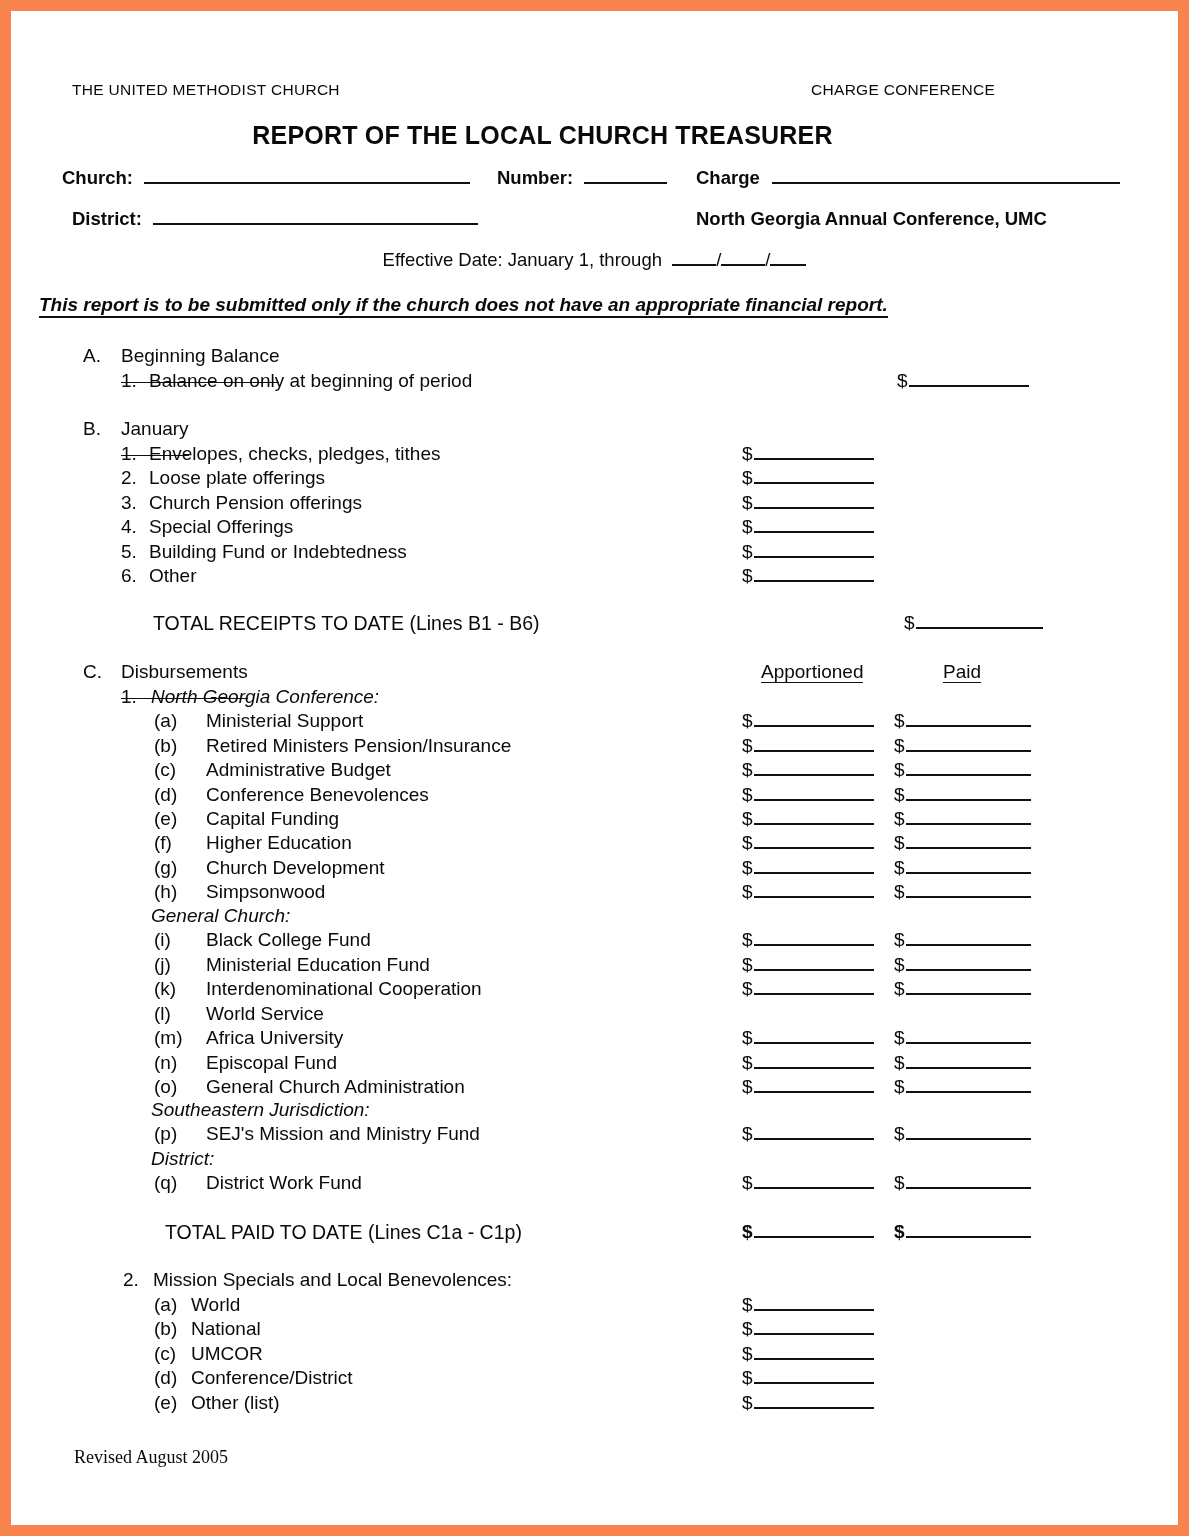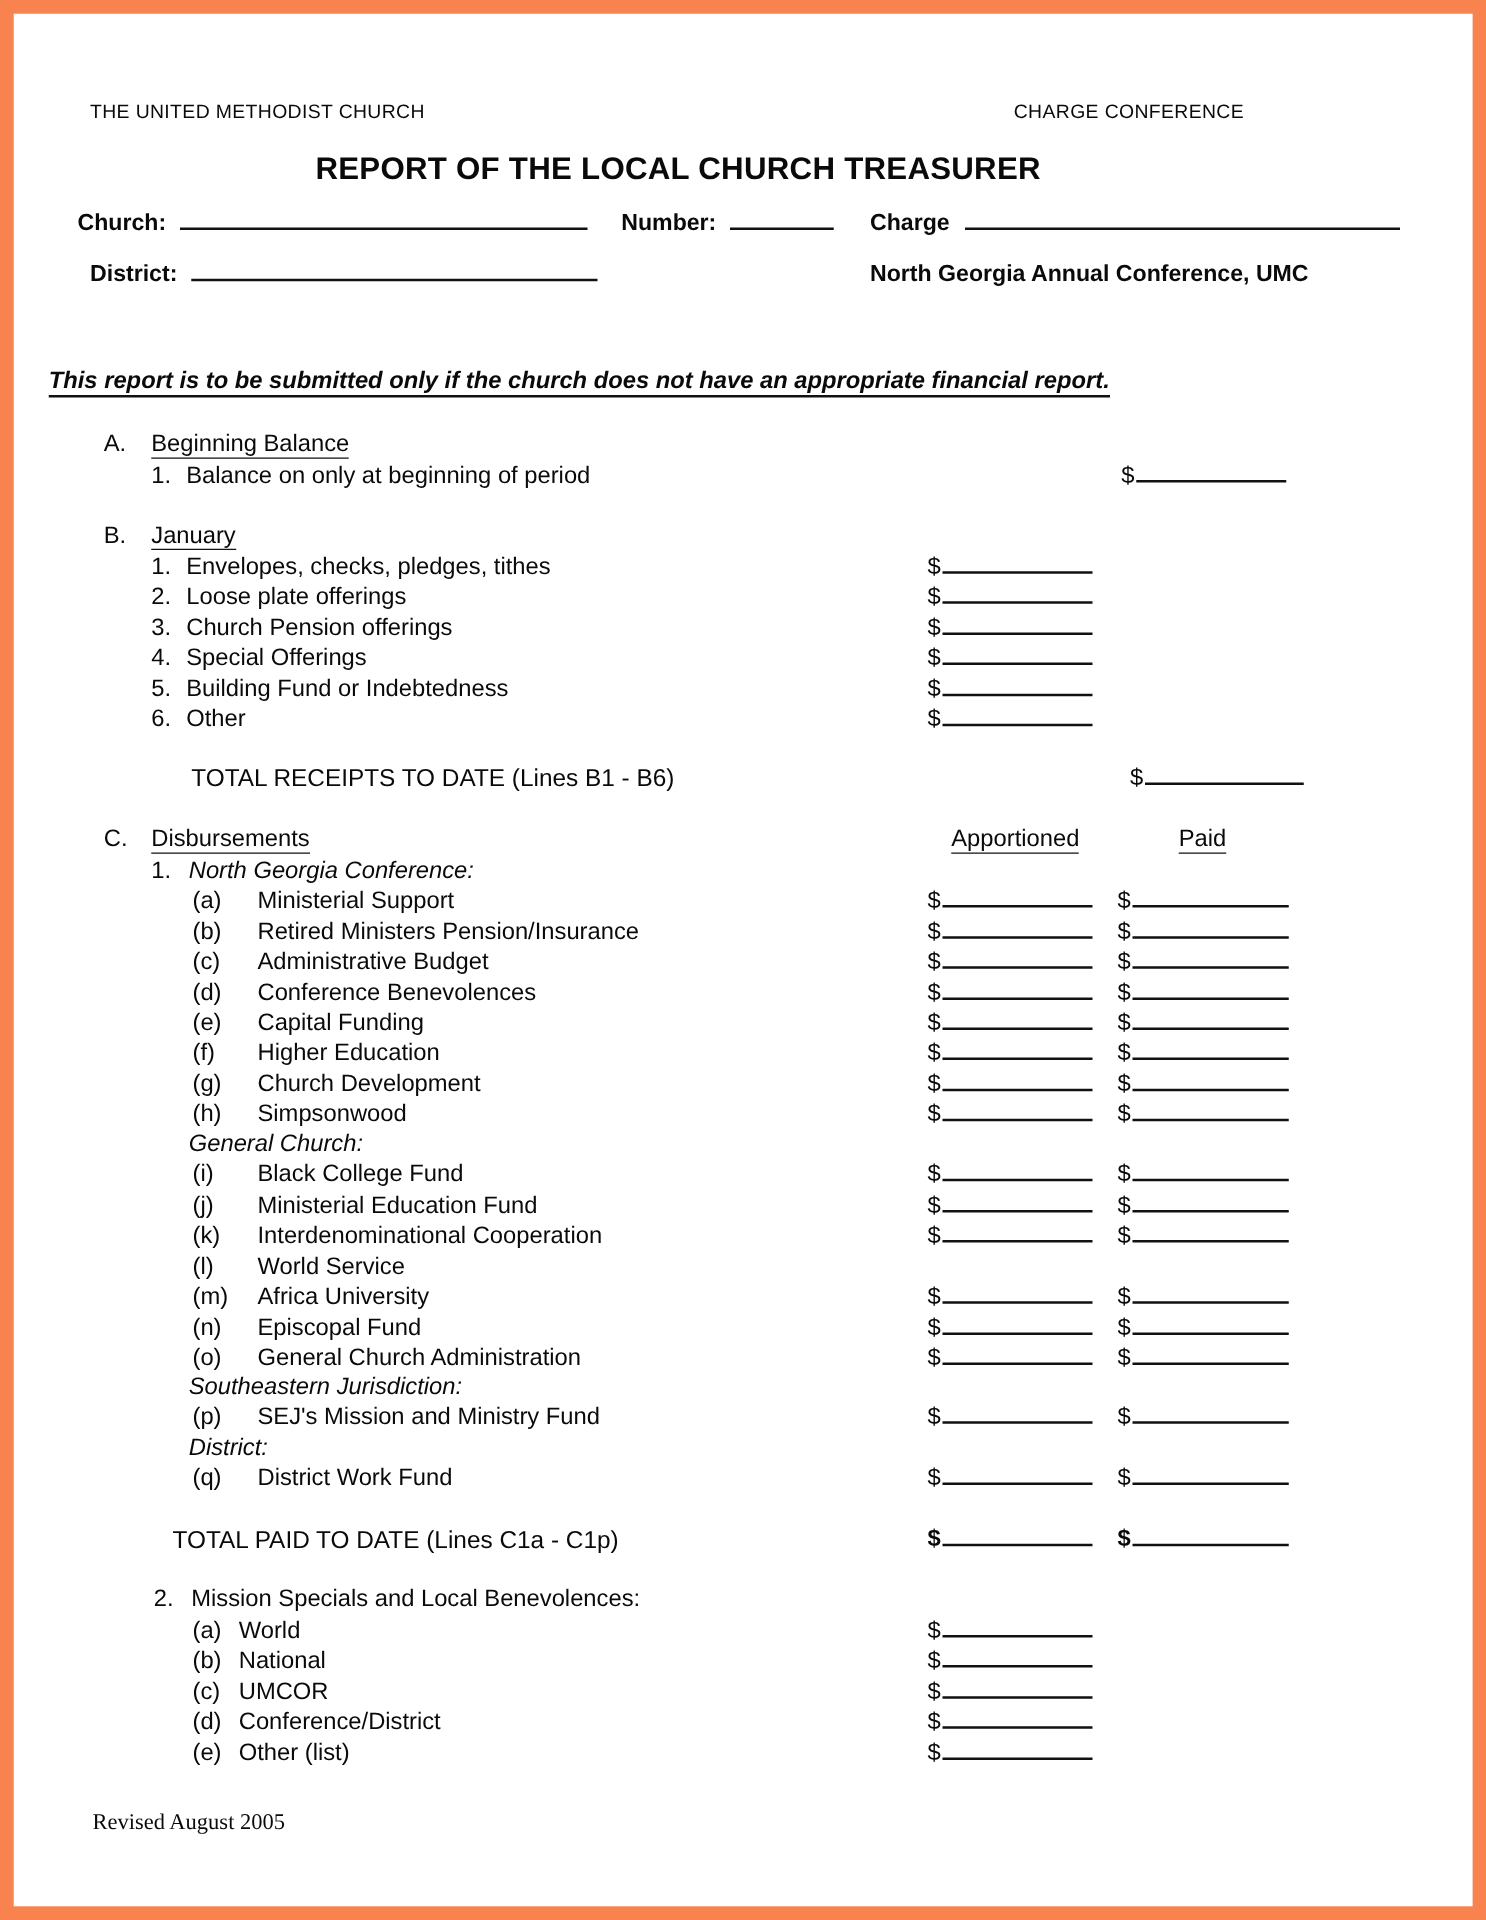--- a/index.html
+++ b/index.html
@@ -93,21 +93,21 @@
   .notice span {
     border-bottom: 2.2px solid #111;
     padding-bottom: 1px;
   }
 
   
   .sec-letter {
     font-size: 19px;
     white-space: nowrap;
   }
-  .u { border-bottom: 1.8px solid #111; padding-bottom: 0px; }
+  .u { border-bottom: 1.8px solid #111; padding-bottom: 16px; }
   .item {
     font-size: 19px;
     white-space: nowrap;
   }
   .item-ital {
     font-size: 19px;
     font-style: italic;
     white-space: nowrap;
   }
   .colhead {
@@ -167,20 +167,24 @@
       <span class="rule" style="width:348px;margin-left:7px;"></span>
     </div>
 
     <div class="abs fld row-district">
       <span class="fld-lbl">District:</span>
       <span class="rule" style="width:325px;margin-left:6px;"></span>
     </div>
 
     <div class="abs row-ngac">North Georgia Annual Conference, UMC</div>
 
+    <div class="abs effdate">
+      <span>Effective Date: January 1, through</span>
+      <span class="blankline" style="width:44px;margin-left:5px;"></span><span>/</span><span class="blankline" style="width:44px;"></span><span>/</span><span class="blankline" style="width:36px;"></span>
+    </div>
 
     <div class="abs notice">
       <span>This report is to be submitted only if the church does not have an appropriate financial report.</span>
     </div>
 
     <div class="abs sec-letter" style="left:72px; top:334px;">A.</div>
     <div class="abs sec-letter" style="left:110px; top:334px;">
       <span class="u">Beginning Balance</span>
     </div>
 
@@ -347,21 +351,21 @@
           <div class="abs item" style="left: 195px; top: 1161px;">District Work Fund</div>
           <div class="abs money" style="left: 731px; top: 1161px;"><span>$</span><span class="bar" style="width: 120px;"></span></div>
           <div class="abs money" style="left: 883px; top: 1161px;"><span>$</span><span class="bar" style="width: 125px;"></span></div>
         </div>
       </div>
 
     <div class="abs item-ital" style="left:140px; top:894px;">General Church:</div>
     <div class="abs item-ital" style="left:140px; top:1088px;">Southeastern Jurisdiction:</div>
     <div class="abs item-ital" style="left:140px; top:1137px;">District:</div>
 
-    <div class="abs total" style="left:127px; top:1210px;">TOTAL PAID TO DATE (Lines C1a - C1p)</div>
+    <div class="abs total" style="left:154px; top:1210px;">TOTAL PAID TO DATE (Lines C1a - C1p)</div>
     <div class="abs money bold" style="left:731px; top:1210px;">
       <span>$</span><span class="bar" style="width:120px;"></span>
     </div>
     <div class="abs money bold" style="left:883px; top:1210px;">
       <span>$</span><span class="bar" style="width:125px;"></span>
     </div>
 
     <div class="abs item" style="left:112px; top:1258px;">2.</div>
     <div class="abs item" style="left:142px; top:1258px;">Mission Specials and Local Benevolences:</div>
 

